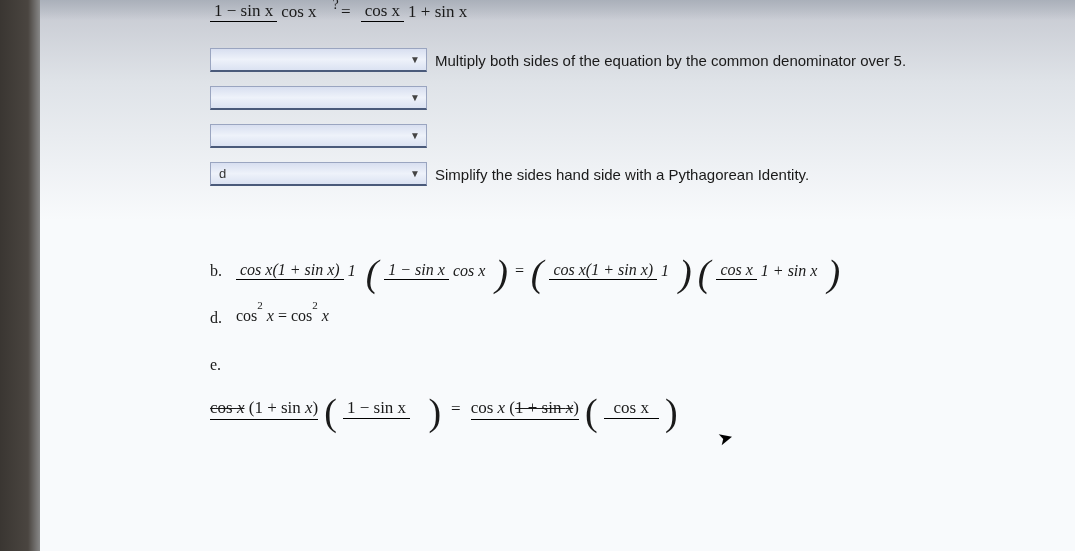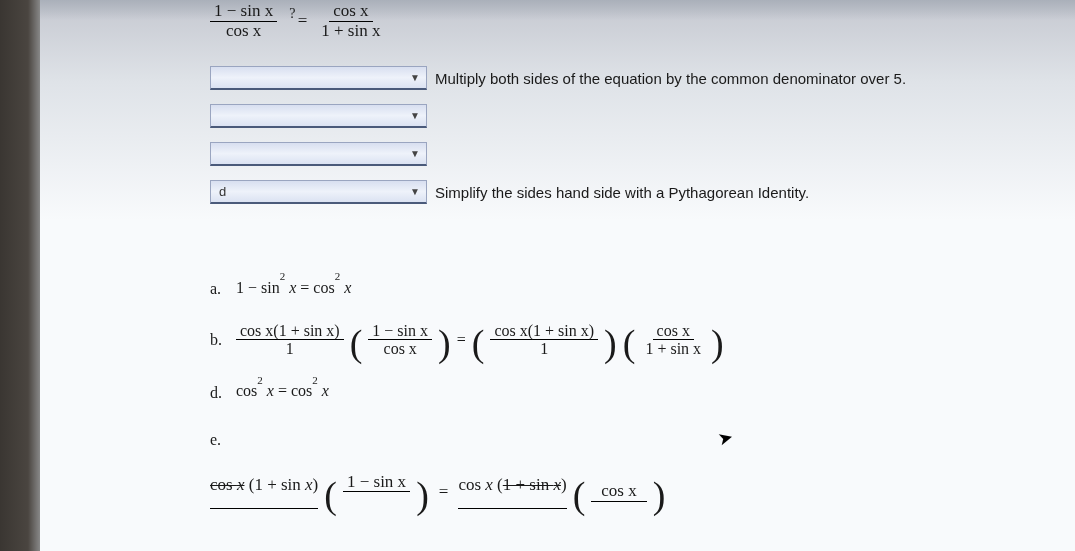--- a/index.html
+++ b/index.html
@@ -32,21 +32,20 @@
     }
     .topeq {
       font-size: 17px;
       margin-top: 2px;
       display: flex;
       align-items: center;
       gap: 10px;
     }
     .frac {
       display: inline-flex;
-      flex-direction: column;
       align-items: center;
       vertical-align: middle;
       line-height: 1.1;
     }
     .frac .num { border-bottom: 1px solid #000; padding: 0 4px; }
     .frac .den { padding: 0 4px; }
     .qmark { font-size: 14px; position: relative; top: -8px; left: 2px; }
 
     .step-rows { margin-top: 26px; }
     .step-row {
@@ -89,21 +88,21 @@
     }
     .choice {
       margin-bottom: 20px;
       line-height: 1.6;
     }
     .choice-label {
       display: inline-block;
       width: 22px;
       vertical-align: middle;
     }
-    .inline-math { display: inline-flex; align-items: center; gap: 6px; vertical-align: middle; }
+    .inline-math { display: inline-flex; align-items: center; gap: 6px; vertical-align: middle; font-style: italic; }
     .bigparen { font-size: 38px; line-height: 0; position: relative; top: 3px; font-family: serif; }
     sup { font-size: 11px; position: relative; top: -6px; }
 
     .bottom-eq {
       margin-top: 10px;
       font-size: 17px;
       display: flex;
       align-items: center;
       gap: 6px;
     }
@@ -112,21 +111,21 @@
       text-decoration-thickness: 1px;
     }
     .cursor-arrow {
       position: absolute;
       left: 718px;
       top: 427px;
       font-size: 18px;
       color: #000;
       transform: rotate(-15deg);
     }
-    .underline { border-bottom: 1px solid #000; padding-bottom: 13px; }
+    .underline { border-bottom: 1px solid #000; padding-bottom: 1px; }
   </style>
 </head>
 <body>
 
 <div class="edge-left"></div>
 <div class="edge-top-shadow"></div>
 
 <div class="content">
 
   <div class="topeq">
@@ -168,24 +167,20 @@
       <div class="dropbox">
         <span class="val">d</span>
         <span class="drop-arrow">▼</span>
       </div>
       <span class="step-text">Simplify the sides hand side with a Pythagorean Identity.</span>
     </div>
   </div>
 
   <div class="choices">
 
-    <div class="choice">
-      <span class="choice-label">a.</span>
-      <span>1 − sin<sup>2</sup> <i>x</i> = cos<sup>2</sup> <i>x</i></span>
-    </div>
 
     <div class="choice">
       <span class="choice-label">b.</span>
       <span class="inline-math">
         <span class="frac">
           <span class="num">cos x(1 + sin x)</span>
           <span class="den">1</span>
         </span>
         <span class="bigparen">(</span>
         <span class="frac">

